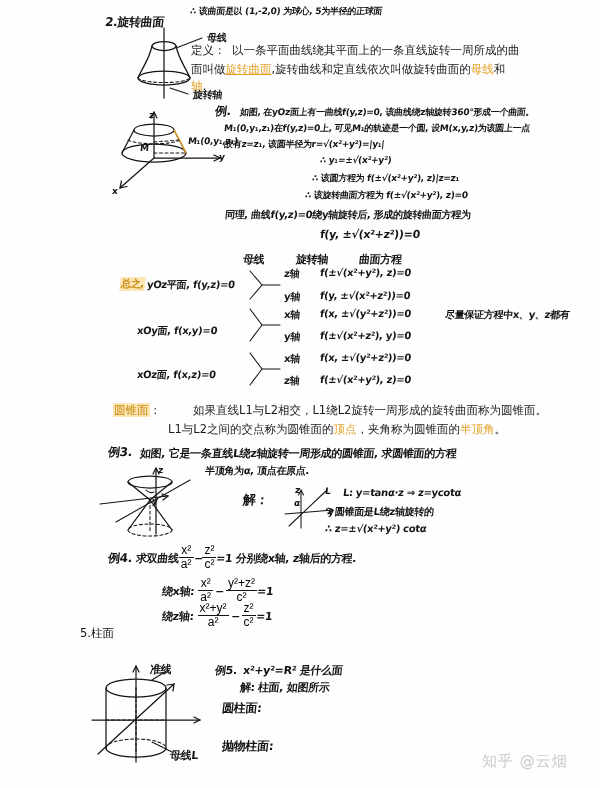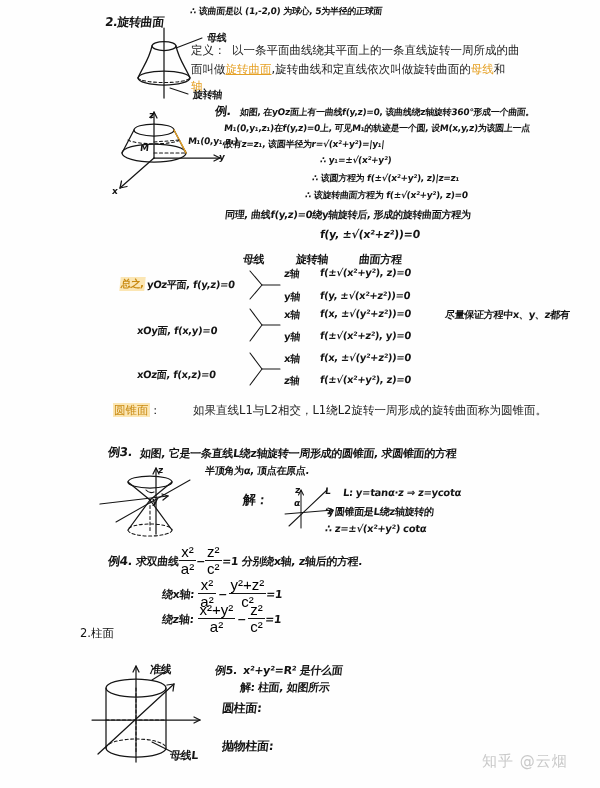--- a/index.html
+++ b/index.html
@@ -41,21 +41,21 @@
 
   .sect {
     position: absolute;
     font-family: "DejaVu Sans", sans-serif;
     font-size: 11.5px;
     color: #111;
   }
 
   
   .frac { display: inline-block; vertical-align: middle; text-align: center;
-          font-size: 15px; line-height: 1.05; transform: translateY(-1px); }
+          font-size: 12px; line-height: 1.05; transform: translateY(-1px); }
   .frac .num { display: block; border-bottom: 1.2px solid #141414; padding: 0 2px; }
   .frac .den { display: block; padding: 0 2px; }
 
   svg { position: absolute; overflow: visible; }
   .stk { fill: none; stroke: #151515; stroke-width: 1.25; stroke-linecap: round; }
   .stk-t { fill: none; stroke: #151515; stroke-width: 1.05; stroke-linecap: round; }
   .dsh { fill: none; stroke: #151515; stroke-width: 1.05; stroke-dasharray: 3 2.5; stroke-linecap: round; }
   .ora { fill: none; stroke: #e5a024; stroke-width: 1.4; stroke-linecap: round; }
 
   .watermark {
@@ -165,20 +165,23 @@
     <path class="stk-t" d="M12 20 L0 36"></path>
   </svg>
   <div class="hw s10" style="left:284px; top:352px;">x轴</div>
   <div class="hw s10" style="left:320px; top:352px;">f(x, ±√(y²+z²))=0</div>
   <div class="hw s10" style="left:284px; top:374px;">z轴</div>
   <div class="hw s10" style="left:320px; top:374px;">f(±√(x²+y²), z)=0</div>
 
   <div style="position:absolute; left:113px; top:400px; white-space:nowrap;">
     <span class="pr hlbg" style="position:static;">圆锥面</span><span class="pr" style="position:static;">：</span><span class="pr" style="position:static;margin-left:32px;">如果直线L1与L2相交，L1绕L2旋转一周形成的旋转曲面称为圆锥面。</span>
   </div>
+  <div style="position:absolute; left:168px; top:419px; white-space:nowrap;">
+    <span class="pr" style="position:static;">L1与L2之间的交点称为圆锥面的</span><span class="pr hl" style="position:static;">顶点</span><span class="pr" style="position:static;">，夹角称为圆锥面的</span><span class="pr hl" style="position:static;">半顶角</span><span class="pr" style="position:static;">。</span>
+  </div>
 
   <div class="hw s12" style="left:108px; top:444px;">例3.</div>
   <div class="hw s11" style="left:140px; top:446px;">如图, 它是一条直线L绕z轴旋转一周形成的圆锥面, 求圆锥面的方程</div>
   <div class="hw s10" style="left:205px; top:464px;">半顶角为α, 顶点在原点.</div>
 
   <svg style="left:98px; top:462px;" width="130" height="78">
     <line class="stk" x1="58" y1="72" x2="58" y2="6"></line>
     <path class="stk" d="M58 6 l-3 6 M58 6 l3 6"></path>
     <line class="stk" x1="2" y1="42" x2="70" y2="34"></line>
     <path class="stk" d="M70 34 l-6 -2 M70 34 l-5 4"></path>
@@ -217,21 +220,21 @@
   </div>
 
   <div style="position:absolute; left:162px; top:578px; white-space:nowrap;">
     <span class="hw s11" style="position:static; display:inline-block;">绕x轴:</span><span class="frac" style="margin-left:4px;"><span class="num">x²</span><span class="den">a²</span></span><span class="hw s11" style="position:static; display:inline-block; margin:0 2px;">−</span><span class="frac"><span class="num">y²+z²</span><span class="den">c²</span></span><span class="hw s11" style="position:static; display:inline-block;">=1</span>
   </div>
 
   <div style="position:absolute; left:162px; top:603px; white-space:nowrap;">
     <span class="hw s11" style="position:static; display:inline-block;">绕z轴:</span><span class="frac" style="margin-left:4px;"><span class="num">x²+y²</span><span class="den">a²</span></span><span class="hw s11" style="position:static; display:inline-block; margin:0 2px;">−</span><span class="frac"><span class="num">z²</span><span class="den">c²</span></span><span class="hw s11" style="position:static; display:inline-block;">=1</span>
   </div>
 
-  <div class="sect" style="left:80px; top:626px;">2.柱面</div>
+  <div class="sect" style="left:80px; top:626px;">5.柱面</div>
 
   <svg style="left:92px; top:658px;" width="145" height="108">
     <line class="stk" x1="44" y1="104" x2="44" y2="8"></line>
     <path class="stk" d="M44 8 l-3 6 M44 8 l3 6"></path>
     <line class="stk" x1="0" y1="62" x2="108" y2="62"></line>
     <path class="stk" d="M108 62 l-6 -3 M108 62 l-6 3"></path>
     <line class="stk" x1="6" y1="96" x2="82" y2="26"></line>
     <path class="stk" d="M82 26 l-1 7 M82 26 l-7 1"></path>
     <ellipse class="stk" cx="44" cy="30" rx="30" ry="9"></ellipse>
     <line class="stk" x1="14" y1="30" x2="14" y2="90"></line>

